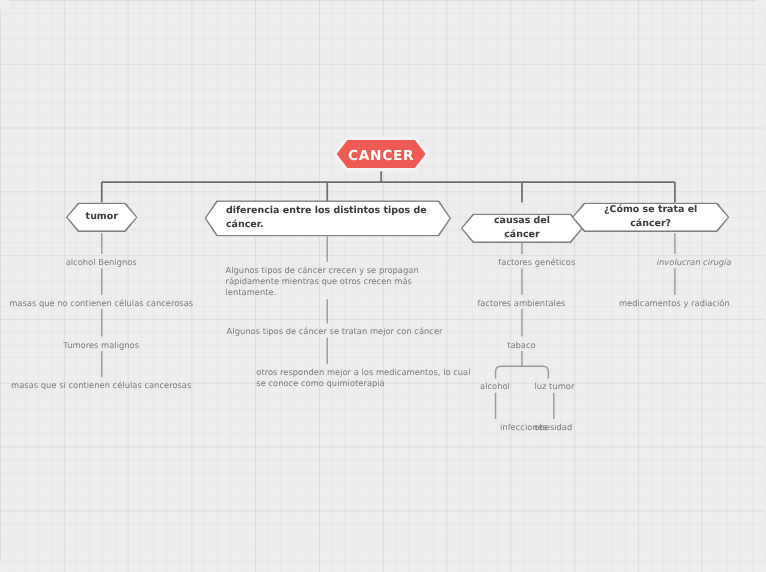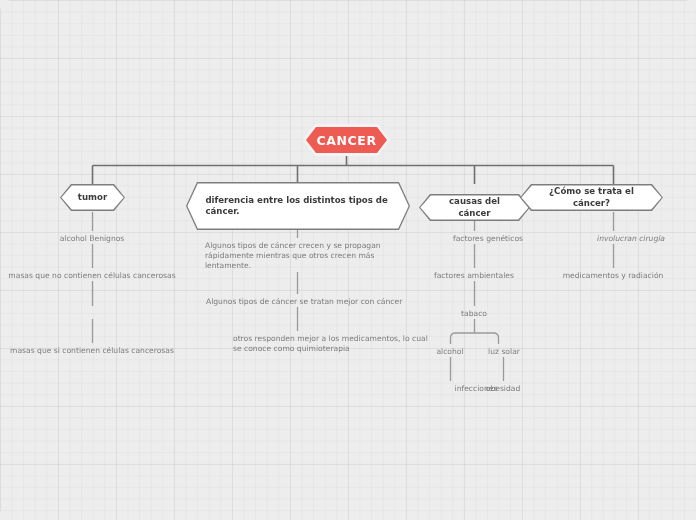--- a/index.html
+++ b/index.html
@@ -167,54 +167,55 @@
   <div class="node hex-root" style="left:306px; top:127px; width:81px; height:26px;">
     <span>CANCER</span>
   </div>
 
   <div class="hex-l1-outer" style="left:60px; top:184px; width:65px; height:27px;">
     <div class="hex-l1-inner">
       <span class="hex-l1-label center">tumor</span>
     </div>
   </div>
 
-  <div class="hex-l1-outer" style="left:186px; top:182px; width:224px; height:48px;">
+  <div class="hex-l1-outer" style="left:186px; top:182px; width:224px; height:33px;">
     <div class="hex-l1-inner">
       <span class="hex-l1-label left">diferencia entre los distintos tipos de
 cáncer.</span>
     </div>
   </div>
 
   <div class="hex-l1-outer" style="left:419px; top:194px; width:111px; height:27px;">
     <div class="hex-l1-inner">
       <span class="hex-l1-label center">causas del cáncer</span>
     </div>
   </div>
 
   <div class="hex-l1-outer" style="left:520px; top:184px; width:143px; height:27px;">
     <div class="hex-l1-inner">
       <span class="hex-l1-label center">¿Cómo se trata el cáncer?</span>
     </div>
   </div>
 
   <div class="leaf center" style="left:92px; top:234px; width:180px;">alcohol Benignos</div>
   <div class="leaf center" style="left:92px; top:271px; width:200px;">masas que no contienen células cancerosas</div>
+  <div class="leaf center" style="left:92px; top:309px; width:180px;">Tumores malignos</div>
   <div class="leaf center" style="left:92px; top:346px; width:200px;">masas que si contienen células cancerosas</div>
 
   <div class="leaf left" style="left:205px; top:241px; width:190px;">Algunos tipos de cáncer crecen y se propagan
 rápidamente mientras que otros crecen más
 lentamente.</div>
   <div class="leaf left" style="left:206px; top:297px; width:200px;">Algunos tipos de cáncer se tratan mejor con cáncer</div>
   <div class="leaf left" style="left:205px; top:334px; width:195px;margin-left:28px;">otros responden mejor a los medicamentos, lo cual
 se conoce como quimioterapia</div>
 
   <div class="leaf center" style="left:488px; top:234px; width:150px;">factores genéticos</div>
   <div class="leaf center" style="left:474px; top:271px; width:150px;">factores ambientales</div>
   <div class="leaf center" style="left:474px; top:309px; width:120px;">tabaco</div>
   <div class="leaf center" style="left:450px; top:347px; width:100px;">alcohol</div>
-  <div class="leaf center" style="left:504px; top:347px; width:100px;">luz solar</div>
+  <div class="leaf center" style="left:504px; top:347px; width:100px;">luz tumor</div>
   <div class="leaf center" style="left:476px; top:384px; width:110px;">infecciones</div>
   <div class="leaf center" style="left:503px; top:384px; width:110px;">obesidad</div>
 
   <div class="leaf center" style="left:631px; top:234px; width:150px;font-style:italic;">involucran cirugía</div>
   <div class="leaf center" style="left:613px; top:271px; width:170px;">medicamentos y radiación</div>
 
 </div>
 
 </body></html>

